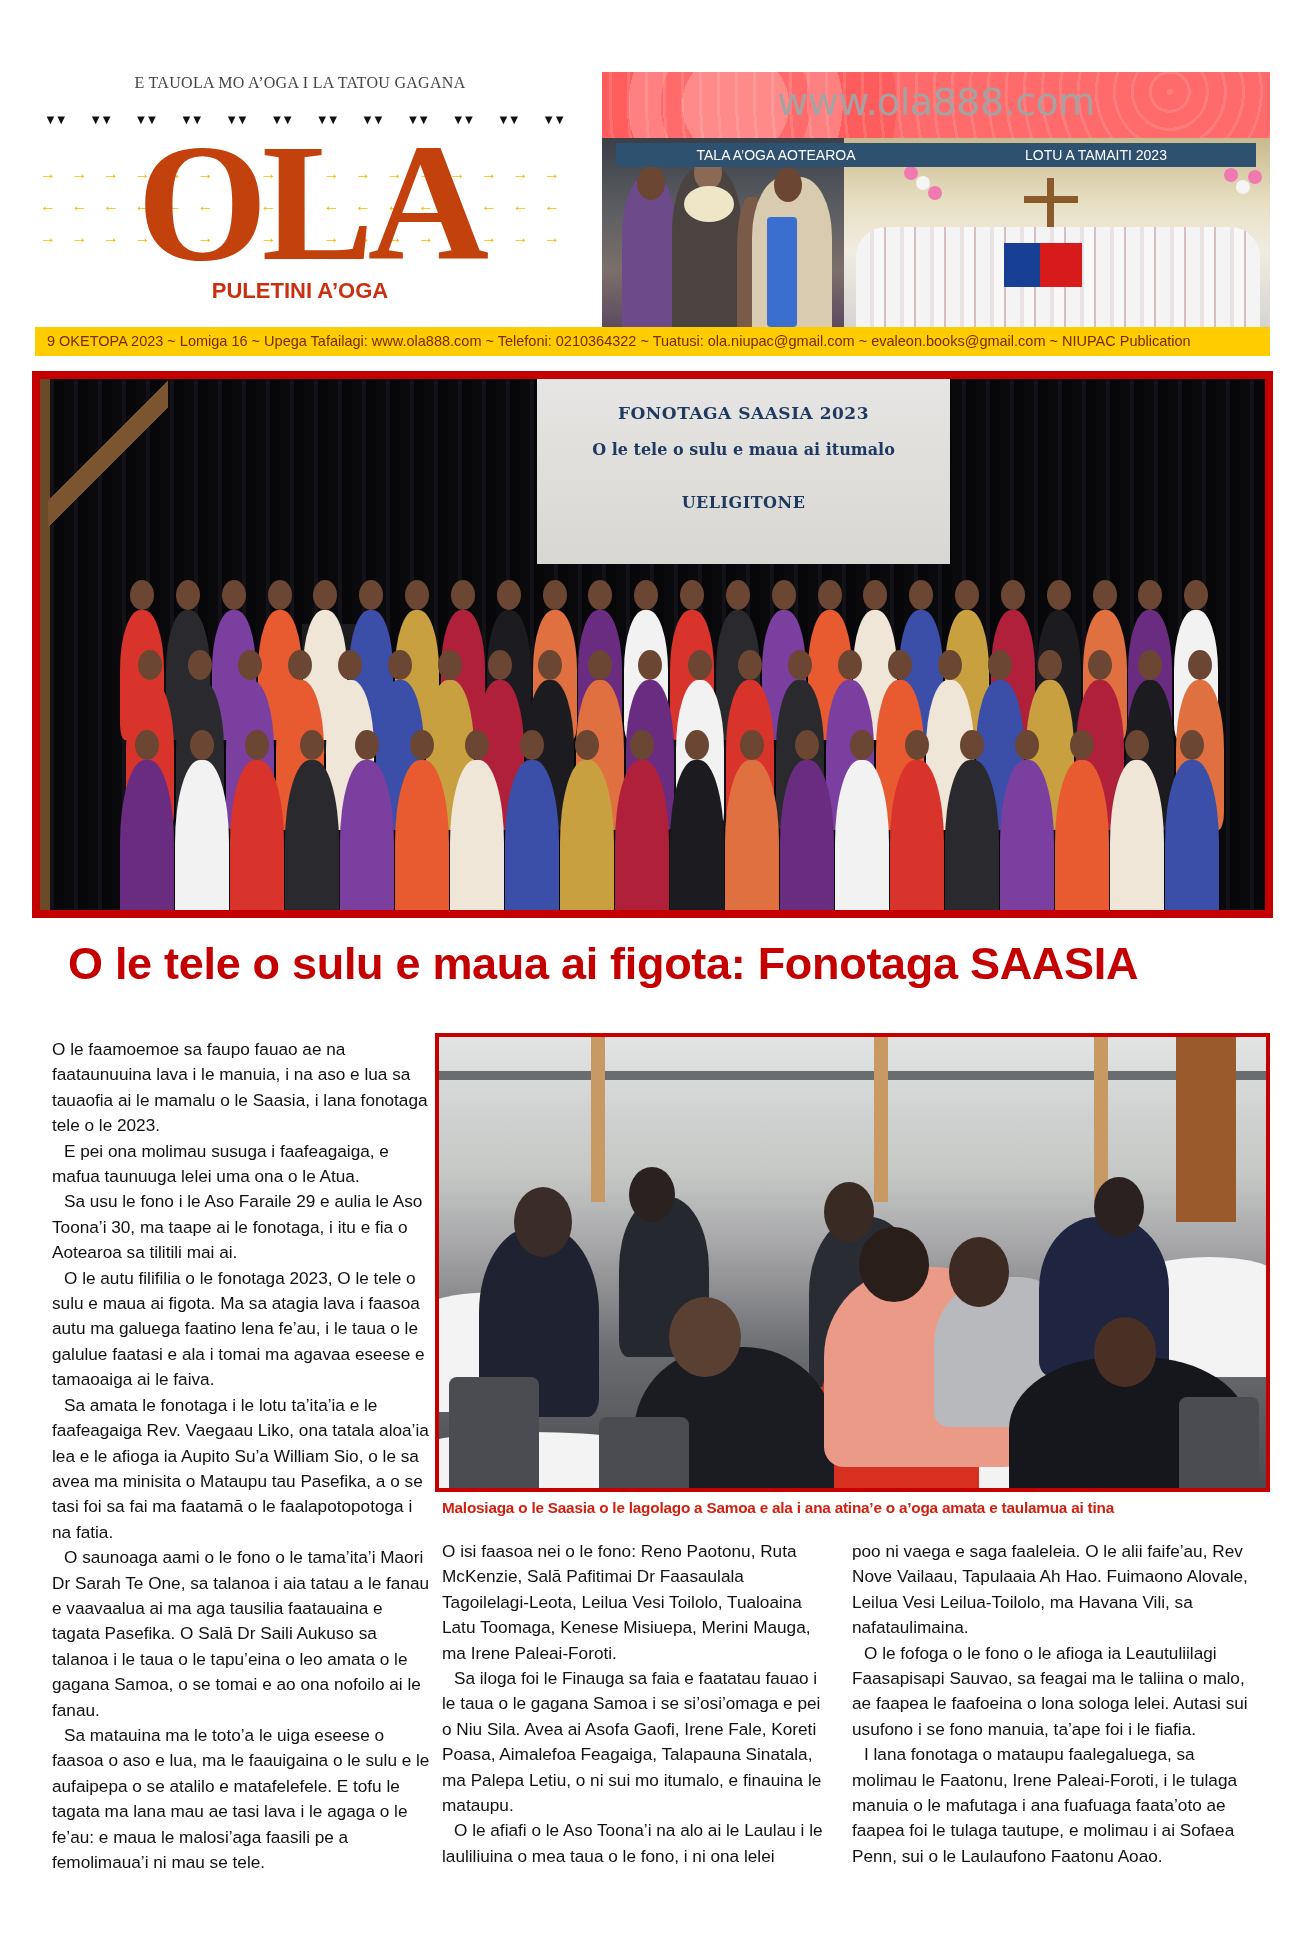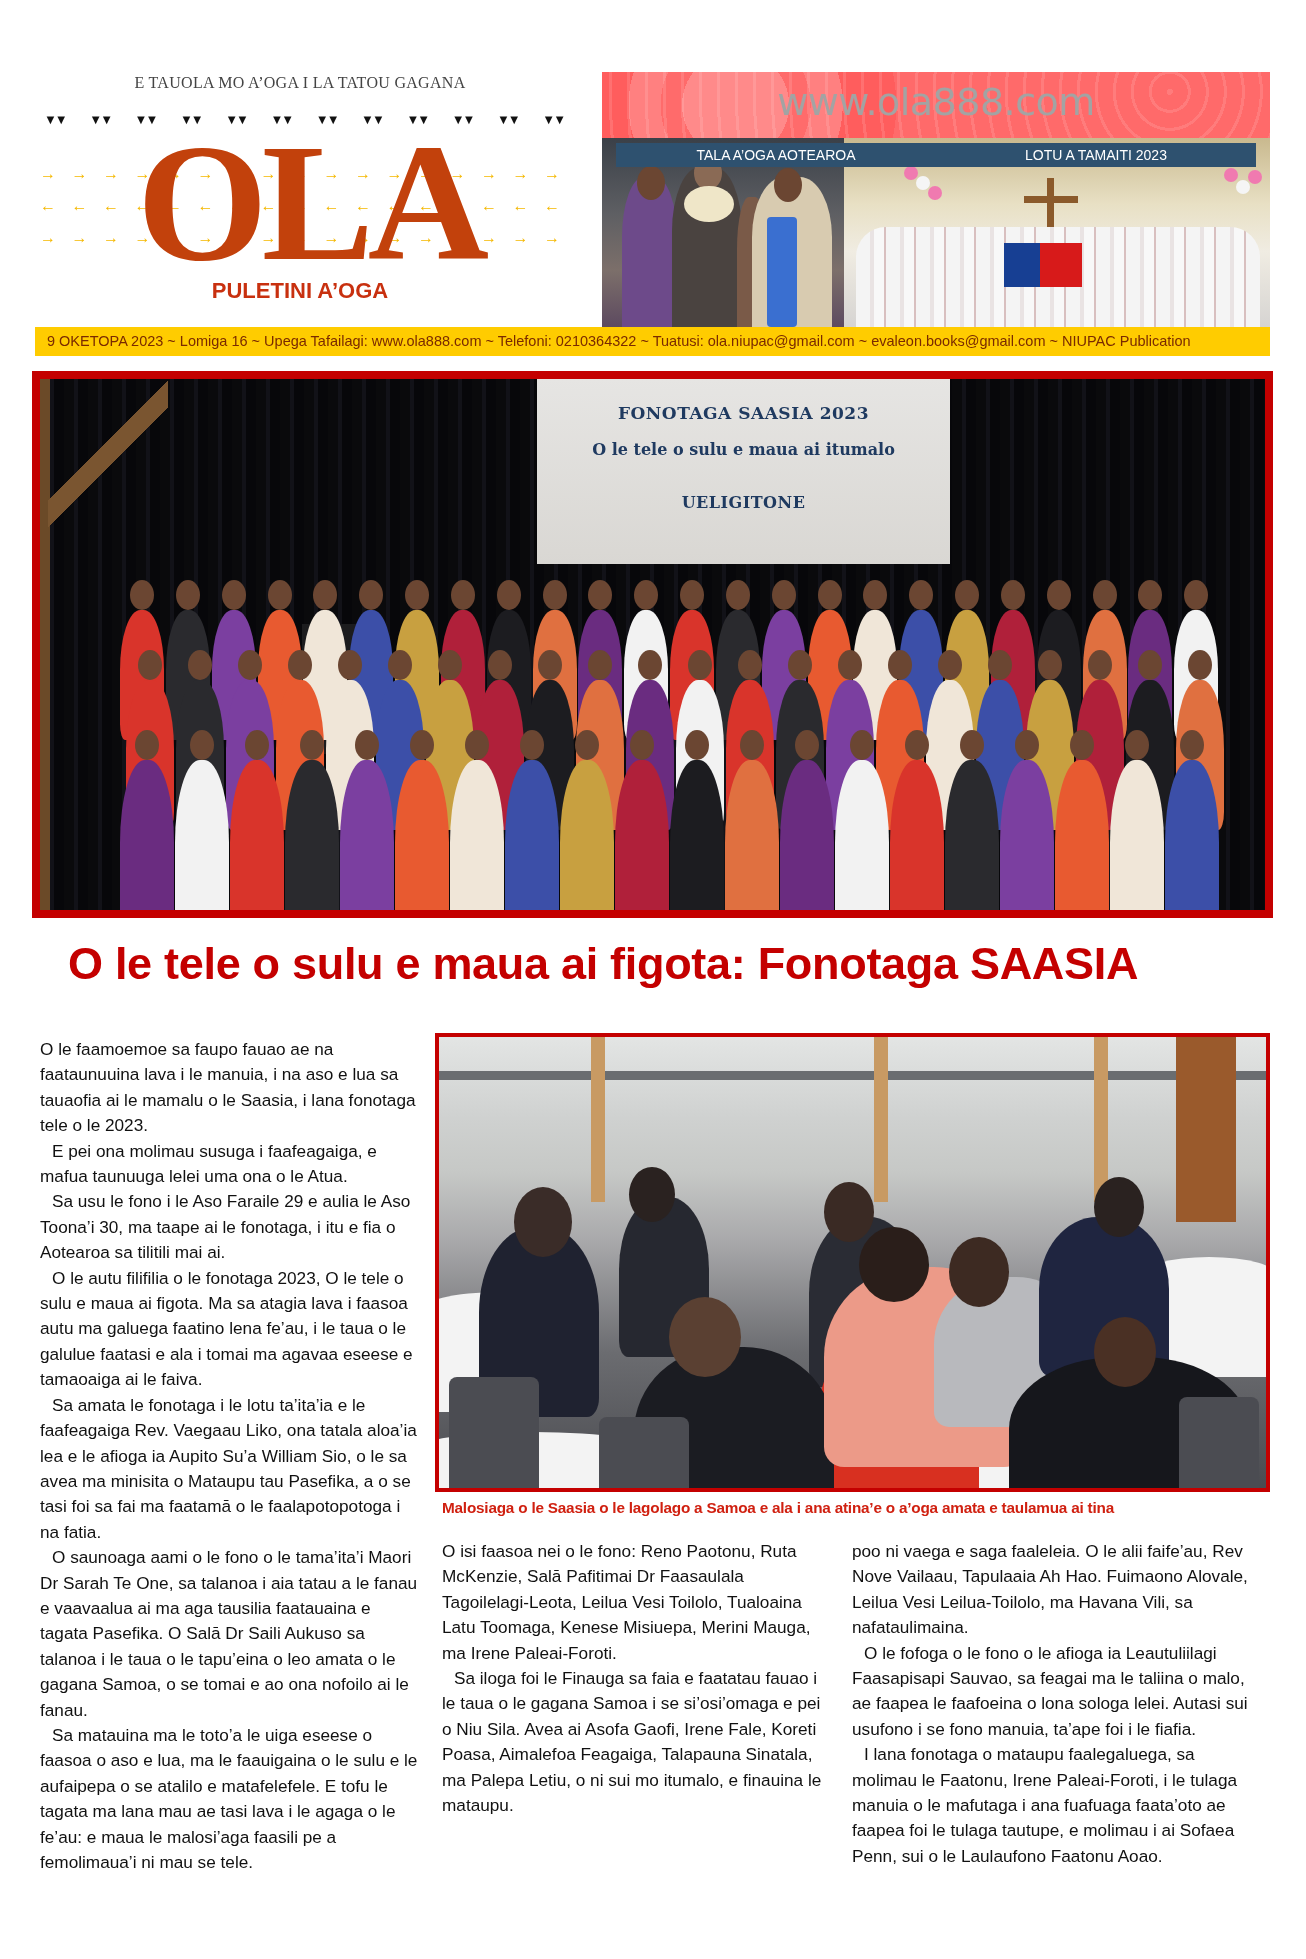--- a/index.html
+++ b/index.html
@@ -69,21 +69,21 @@
   .lectern { position: absolute; left: 262px; top: 245px; width: 72px; height: 130px; background: #1c1c1e; }
 
   
   .headline { position: absolute; left: 68px; top: 938px; white-space: nowrap;
               font-family: "Liberation Sans", sans-serif; font-weight: bold; font-size: 45px; color: #c40000; letter-spacing: -0.3px; }
 
   
   .col { position: absolute; font-family: "Liberation Sans", sans-serif; font-size: 17.2px; line-height: 25.4px; color: #111; }
   .col p { margin: 0; }
   .col .ind { text-indent: 12px; }
-  .col1 { left: 40px; top: 1037px; width: 380px; }
+  .col1 { left: 52px; top: 1037px; width: 380px; }
   .col2 { left: 442px; top: 1539px; width: 390px; }
   .col3 { left: 852px; top: 1539px; width: 410px; }
 
   
   .photo2 { position: absolute; left: 435px; top: 1033px; width: 835px; height: 459px; box-sizing: border-box;
             border: 4px solid #c40000; overflow: hidden;
             background: linear-gradient(180deg, #e3e5e4 0%, #cfd1d0 18%, #c6c8c6 30%, #a9a9ab 45%, #6b6c70 70%, #4a4b50 100%); }
   .photo2 .rail { position: absolute; left: 0; top: 34px; width: 100%; height: 9px; background: #6a6d70; }
   .photo2 .pillar { position: absolute; top: 0; width: 14px; height: 165px; background: #c89a63; }
   .photo2 .door { position: absolute; right: 30px; top: 0; width: 60px; height: 185px; background: #9a5a2c; }
@@ -397,18 +397,19 @@
     <div class="hh" style="left: 655px; top: 280px; width: 62px; height: 70px; background: rgb(74, 48, 36);"></div>
     <div class="chair" style="left: 160px; top: 380px; width: 90px; height: 90px;"></div>
     <div class="chair" style="left: 740px; top: 360px; width: 80px; height: 110px;"></div>
     <div class="chair" style="left: 10px; top: 340px; width: 90px; height: 120px;"></div>
   </div>
 <div class="caption">Malosiaga o le Saasia o le lagolago a Samoa e ala i ana atina’e o a’oga amata e taulamua ai tina</div>
 
 <div class="col col2" id="col2">
     <p>O isi faasoa nei o le fono: Reno Paotonu, Ruta McKenzie, Salā Pafitimai Dr Faasaulala Tagoilelagi-Leota, Leilua Vesi Toilolo, Tualoaina Latu Toomaga, Kenese Misiuepa, Merini Mauga, ma Irene Paleai-Foroti.</p>
     <p class="ind">Sa iloga foi le Finauga sa faia e faatatau fauao i le taua o le gagana Samoa i se si’osi’omaga e pei o Niu Sila. Avea ai Asofa Gaofi, Irene Fale, Koreti Poasa, Aimalefoa Feagaiga, Talapauna Sinatala, ma Palepa Letiu, o ni sui mo itumalo, e finauina le mataupu.</p>
+    <p class="ind">O le afiafi o le Aso Toona’i na alo ai le Laulau i le lauliliuina o mea taua o le fono, i ni ona lelei</p>
   </div>
 <div class="col col3" id="col3">
     <p>poo ni vaega e saga faaleleia. O le alii faife’au, Rev Nove Vailaau, Tapulaaia Ah Hao. Fuimaono Alovale, Leilua Vesi Leilua-Toilolo, ma Havana Vili, sa nafataulimaina.</p>
     <p class="ind">O le fofoga o le fono o le afioga ia Leautuliilagi Faasapisapi Sauvao, sa feagai ma le taliina o malo, ae faapea le faafoeina o lona sologa lelei. Autasi sui usufono i se fono manuia, ta’ape foi i le fiafia.</p>
     <p class="ind">I lana fonotaga o mataupu faalegaluega, sa molimau le Faatonu, Irene Paleai-Foroti, i le tulaga manuia o le mafutaga i ana fuafuaga faata’oto ae faapea foi le tulaga tautupe, e molimau i ai Sofaea Penn, sui o le Laulaufono Faatonu Aoao.</p>
   </div>
 
 </body></html>

